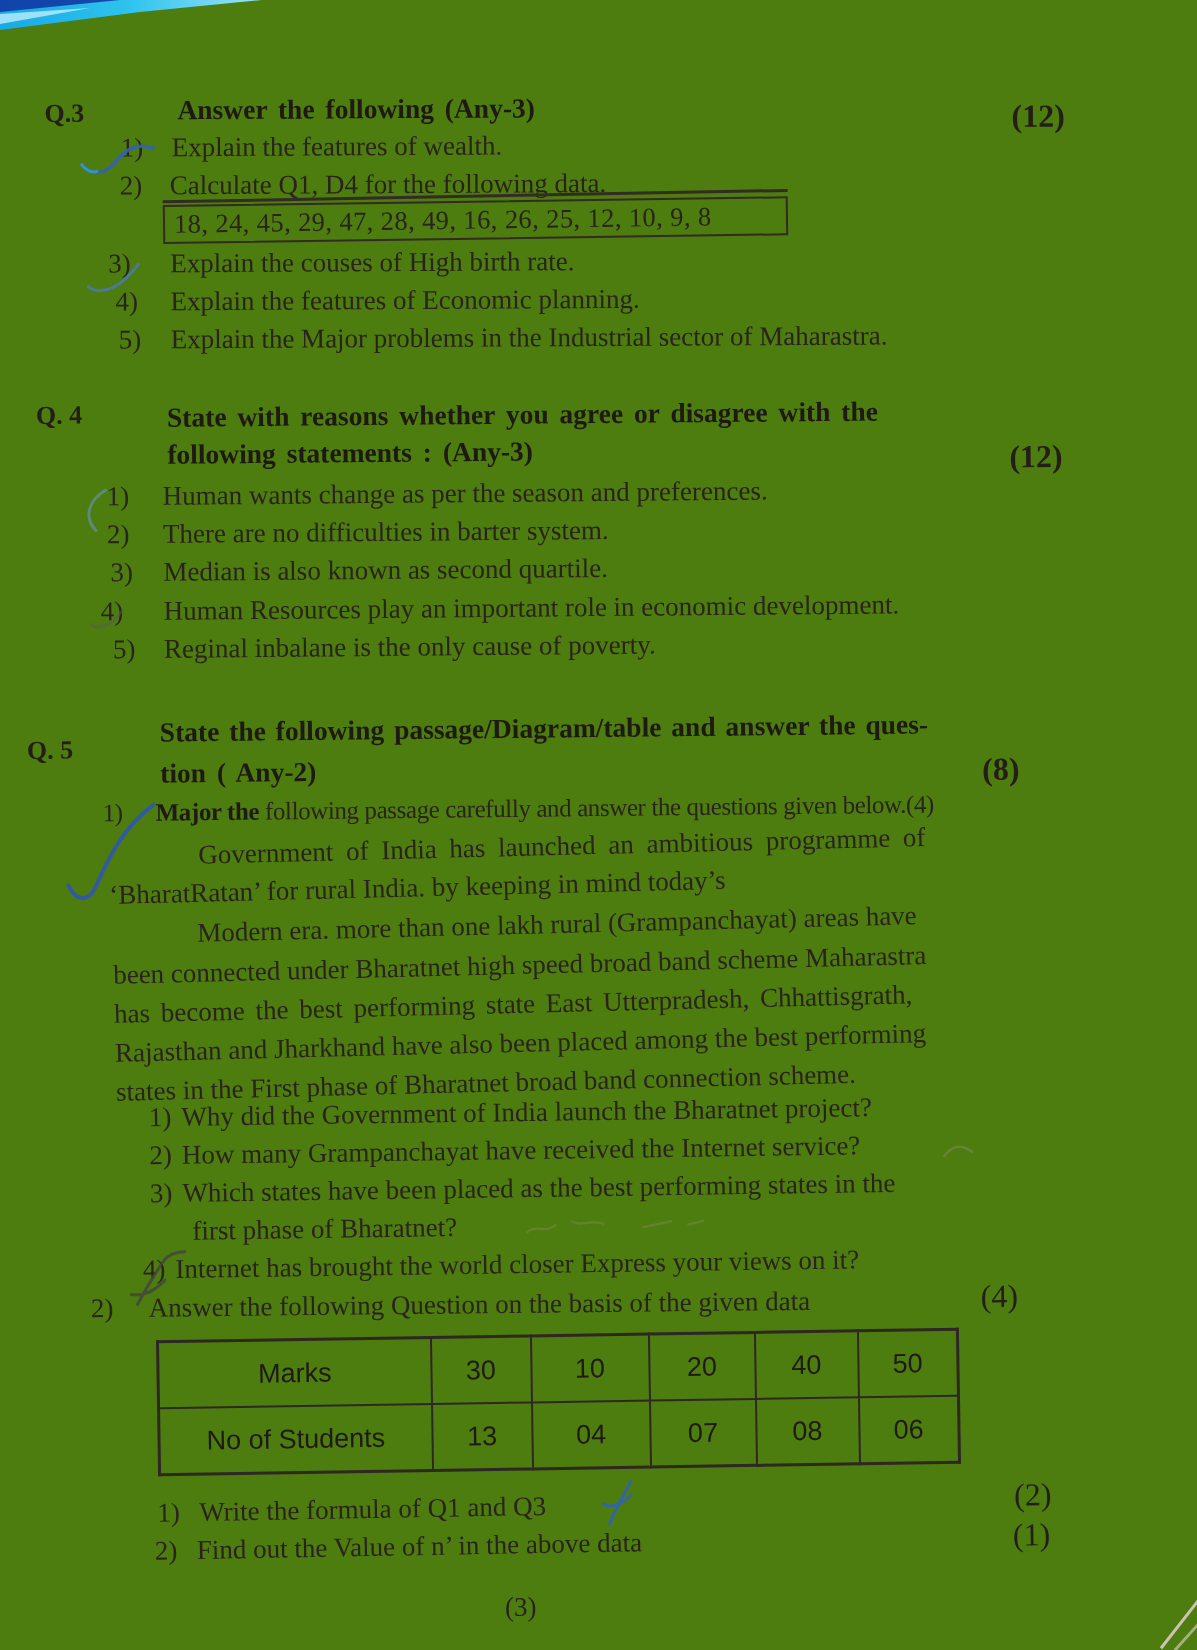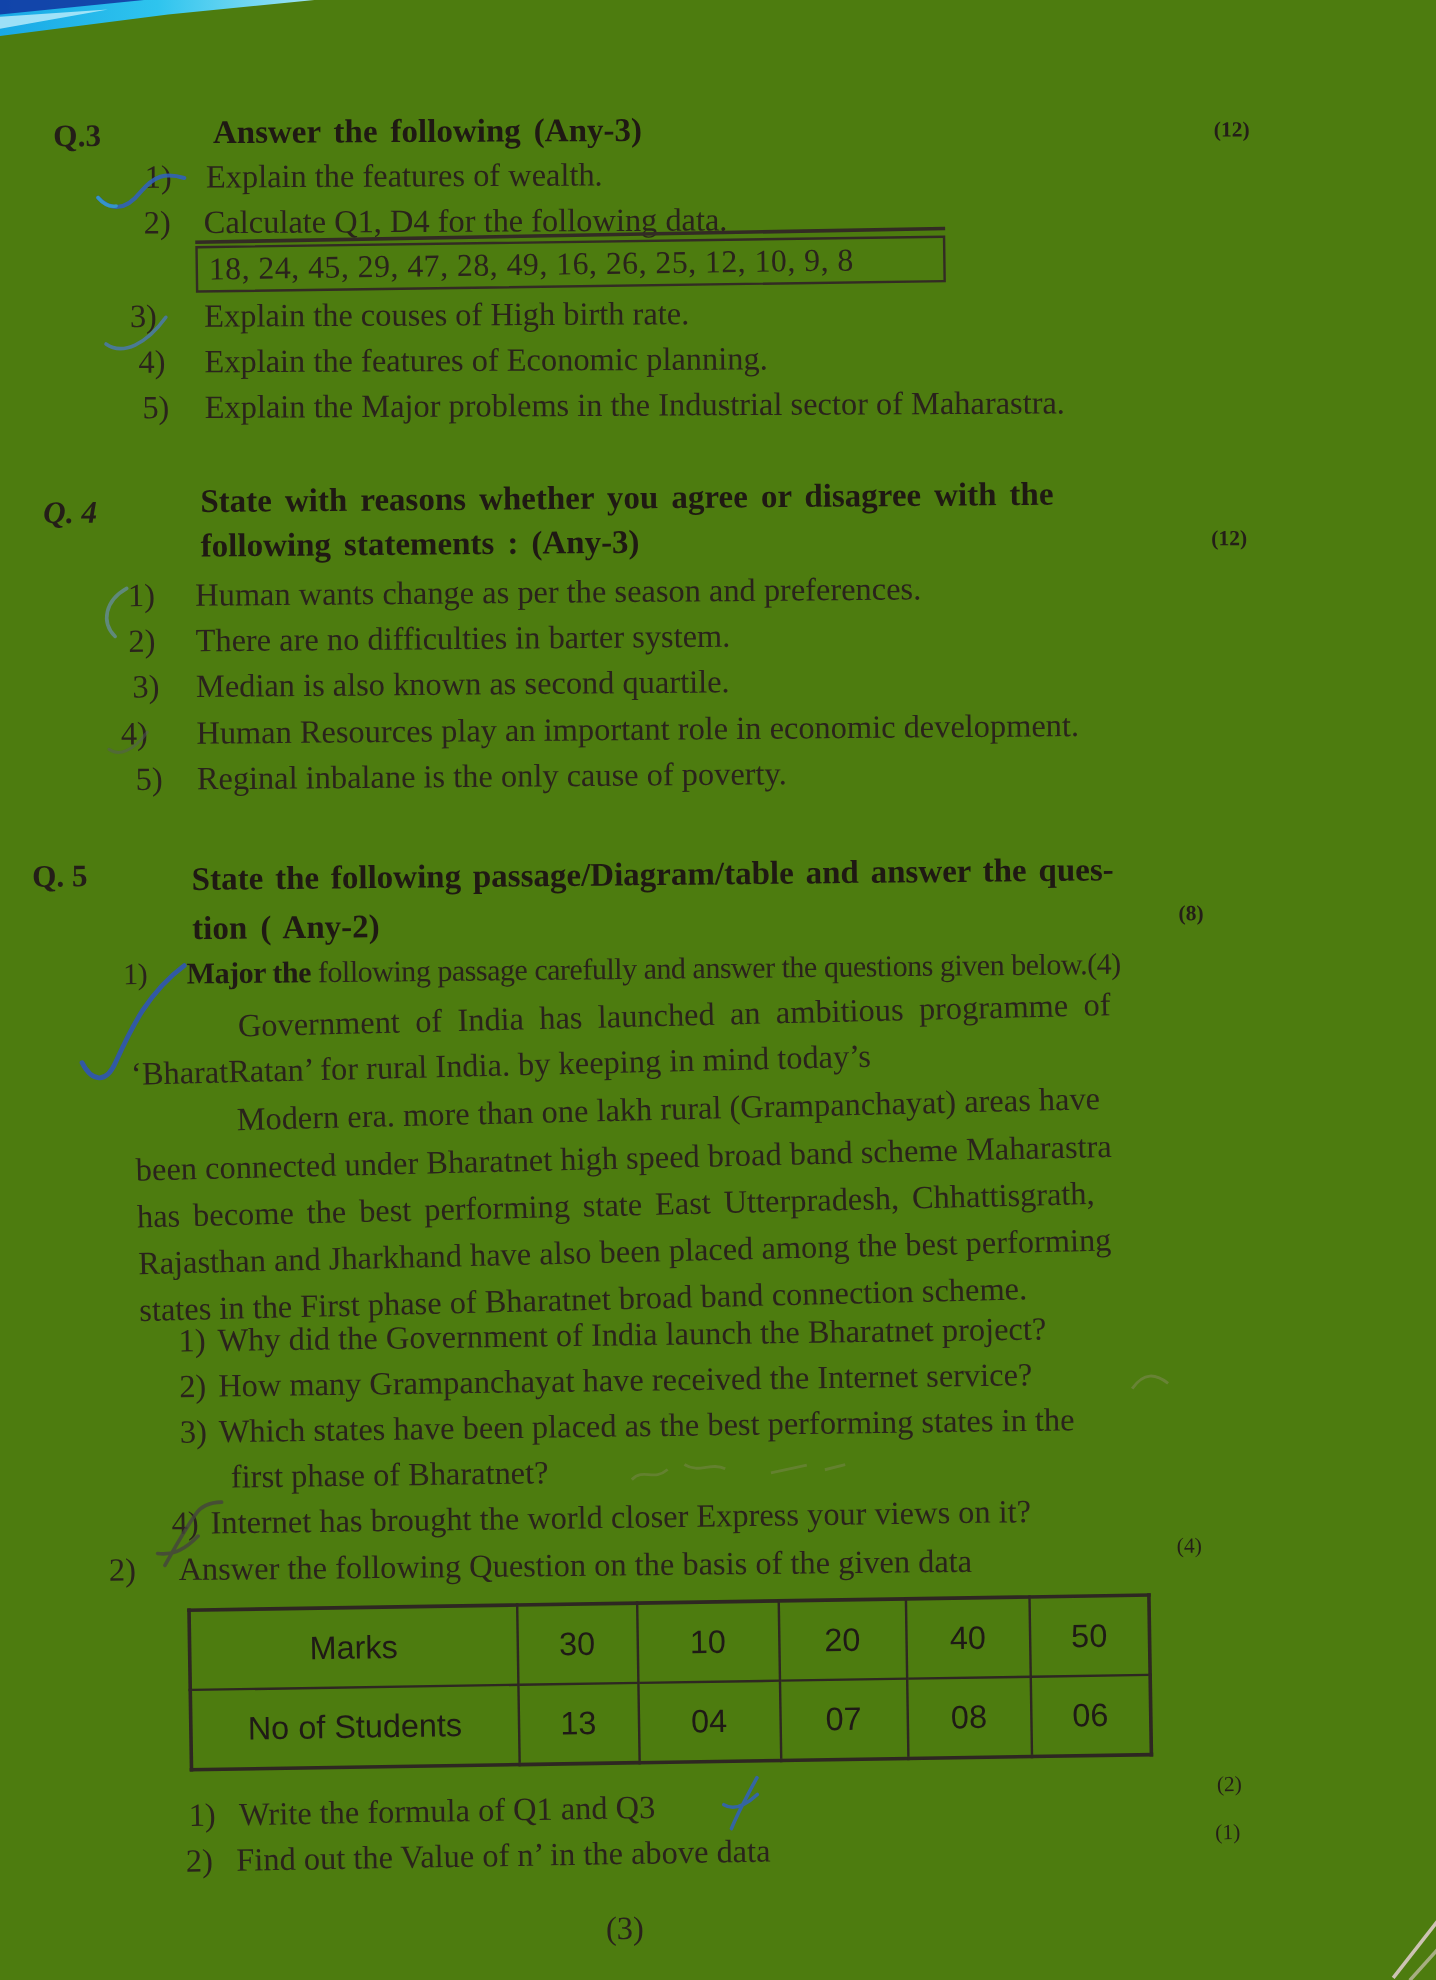--- a/index.html
+++ b/index.html
@@ -6,21 +6,21 @@
   .page{
     position:relative;width:1197px;height:1650px;margin:0 auto;
     background:#4d7c0f;overflow:hidden;
     font-family:"Liberation Serif", serif;color:#29221c;
   }
   .section{position:absolute;left:0;width:1197px;}
   .line{position:absolute;white-space:nowrap;font-size:27px;line-height:1.15;color:#2a231c;}
   .bold{font-weight:bold;color:#201a15;}
   .qlabel{position:absolute;font-size:26px;font-weight:bold;white-space:nowrap;color:#241e18;}
   .title{position:absolute;font-size:27.5px;font-weight:bold;white-space:nowrap;color:#1f1913;word-spacing:4px;}
-  .marks{position:absolute;font-size:18px;white-space:nowrap;color:#241e18;}
+  .marks{position:absolute;font-size:32px;white-space:nowrap;color:#241e18;}
   .marksb{font-weight:bold;}
   .num{display:inline-block;}
   .databox{
     position:absolute;border:2.5px solid #332b24;font-size:26.5px;
     padding:2px 6px 2px 9px;white-space:nowrap;letter-spacing:.4px;
     transform:rotate(-0.5deg);color:#2a231c;
   }
   .databox::before{
     content:"";position:absolute;left:-2px;right:-2px;top:-8px;height:2.5px;
     background:#332b24;transform:rotate(-0.25deg);
@@ -79,21 +79,21 @@
     <svg class="svgmark" style="left:86px;top:166px;" width="62" height="42">
       <path d="M2,32 C16,42 36,32 52,10" fill="none" stroke="#4a7ac2" stroke-width="3" stroke-linecap="round" opacity="0.75"></path>
     </svg>
 
     <div class="line" style="left:115px;top:198px;"><span class="num" style="width:55px;">4)</span><span>Explain the features of Economic planning.</span></div>
 
     <div class="line" style="left:118px;top:236px;"><span class="num" style="width:52px;">5)</span><span>Explain the Major problems in the Industrial sector of Maharastra.</span></div>
   </div>
 
   <div class="section" style="top:396px;height:272px;transform:rotate(-0.5deg);">
-    <div class="qlabel" style="left:37px;top:12px;font-style:italic;">Q. 4</div>
+    <div class="qlabel" style="left:37px;top:0;">Q. 4</div>
     <div class="title" style="left:168px;top:2px;">State with reasons whether you agree or disagree with the</div>
     <div class="title" style="left:168px;top:39px;">following statements : (Any-3)</div>
     <div class="marks marksb" style="left:1010px;top:46px;">(12)</div>
 
     <div class="line" style="left:107px;top:81px;"><span class="num" style="width:56px;">1)</span><span>Human wants change as per the season and preferences.</span></div>
     <svg class="svgmark" style="left:80px;top:86px;" width="48" height="52">
       <path d="M26,4 C8,14 4,32 16,44" fill="none" stroke="#6f93d6" stroke-width="3" stroke-linecap="round" opacity="0.55"></path>
     </svg>
 
     <div class="line" style="left:107px;top:119px;"><span class="num" style="width:56px;">2)</span><span>There are no difficulties in barter system.</span></div>
@@ -102,21 +102,21 @@
 
     <div class="line" style="left:100px;top:196px;"><span class="num" style="width:63px;">4)</span><span>Human Resources play an important role in economic development.</span></div>
     <svg class="svgmark" style="left:88px;top:202px;" width="40" height="32">
       <path d="M2,22 C10,28 22,24 34,8" fill="none" stroke="#55585e" stroke-width="2.6" stroke-linecap="round" opacity="0.5"></path>
     </svg>
 
     <div class="line" style="left:112px;top:234px;"><span class="num" style="width:51px;">5)</span><span>Reginal inbalane is the only cause of poverty.</span></div>
   </div>
 
   <div class="section" style="top:710px;height:660px;transform:rotate(-0.6deg);">
-    <div class="qlabel" style="left:30px;top:0;">Q. 5</div>
+    <div class="qlabel" style="left:30px;top:20px;">Q. 5</div>
     <div class="title" style="left:163px;top:2px;word-spacing:3px;">State the following passage/Diagram/table and answer the ques-</div>
     <div class="title" style="left:163px;top:43px;">tion ( Any-2)</div>
     <div class="marks marksb" style="left:985px;top:45px;">(8)</div>
 
     <div class="line" style="left:105px;top:84px;font-size:25px;letter-spacing:-0.4px;"><span class="num" style="width:53px;">1)</span><span class="bold">Major the</span><span> following passage carefully and answer the questions given below.(4)</span></div>
     <svg class="svgmark" style="left:62px;top:88px;" width="100" height="110">
       <path d="M8,82 C16,98 28,100 36,82 C50,52 64,24 94,2" fill="none" stroke="#2f55b5" stroke-width="4" stroke-linecap="round" opacity="0.9"></path>
     </svg>
 
     <div class="passage">

